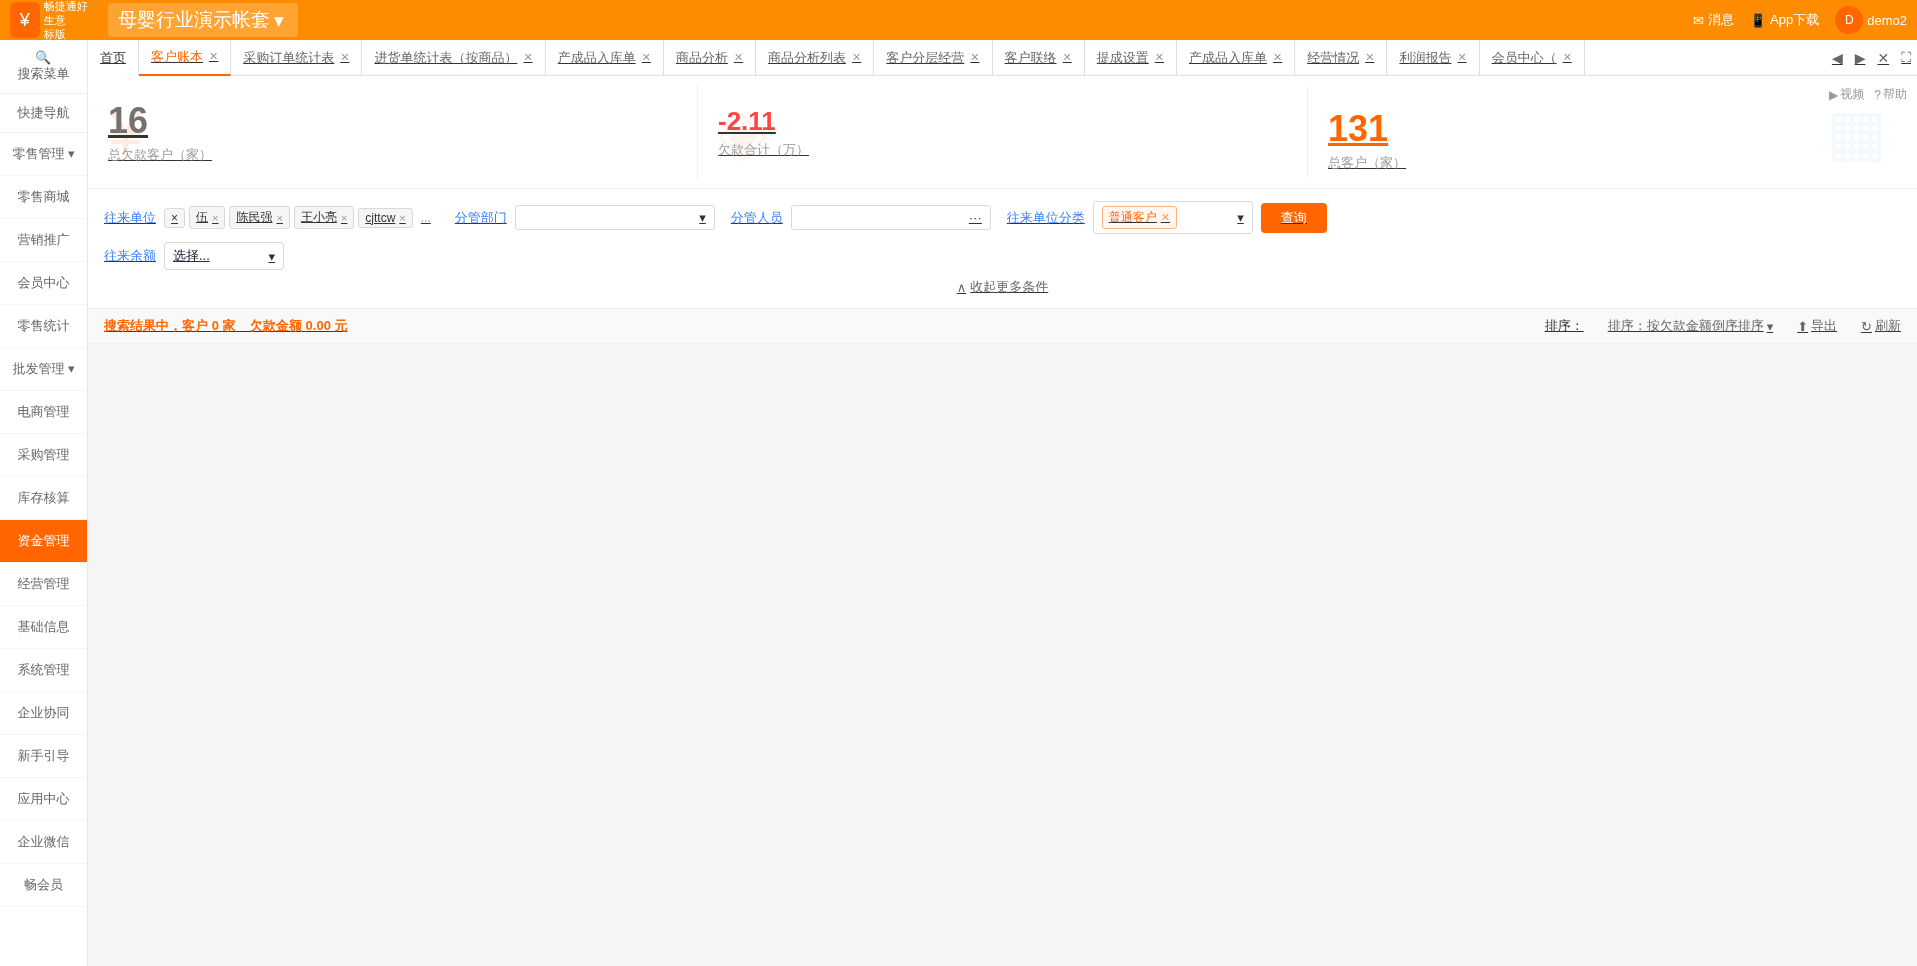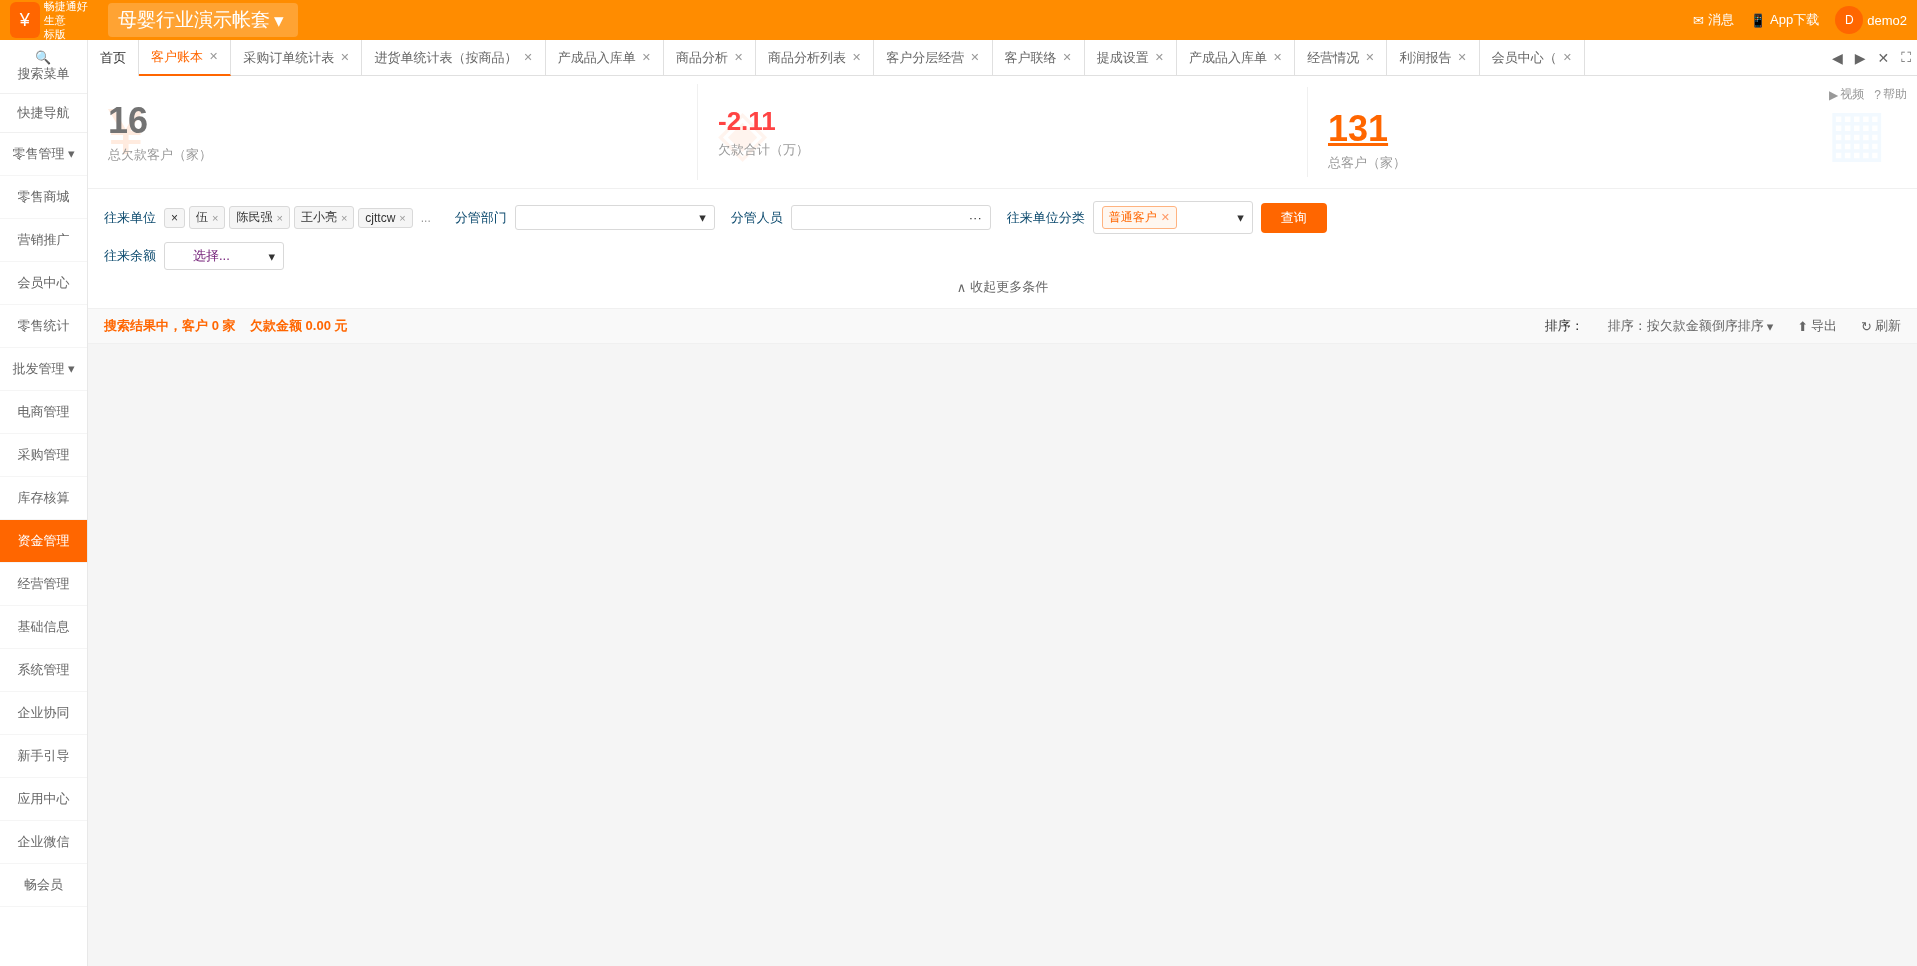--- a/index.html
+++ b/index.html
@@ -3,21 +3,21 @@
   <meta charset="utf-8">
   <style>
     * { box-sizing: border-box; margin: 0; padding: 0; }
     body { font-family: 'Microsoft YaHei', Arial, sans-serif; font-size: 13px; background: #f5f5f5; color: #333; }
 
     
     .app-wrapper { display: flex; flex-direction: column; height: 100vh; overflow: hidden; }
     .top-bar { display: flex; align-items: center; background: #ff8c00; height: 40px; padding: 0 10px; flex-shrink: 0; }
     .main-area { display: flex; flex: 1; overflow: hidden; }
     .sidebar { width: 88px; background: #fff; border-right: 1px solid #e8e8e8; flex-shrink: 0; overflow-y: auto; }
-    .content-area { flex: 1; display: flex; flex-direction: column; overflow: hidden; }
+    .content-area { flex: 1; display: flex; flex-direction: column; overflow: hidden; text-decoration: underline; }
     .tab-bar { background: #fff; border-bottom: 1px solid #e0e0e0; display: flex; align-items: center; height: 36px; flex-shrink: 0; }
     .page-content { flex: 1; overflow-y: auto; background: #f5f5f5; }
 
     
     .logo-area { display: flex; align-items: center; width: 88px; flex-shrink: 0; }
     .logo-icon { width: 36px; height: 36px; background: #ff6600; border-radius: 6px; display: flex; align-items: center; justify-content: center; color: #fff; font-size: 18px; }
     .logo-text { color: #fff; font-size: 11px; margin-left: 4px; line-height: 1.3; }
     .top-bar-center { flex: 1; display: flex; align-items: center; }
     .top-dropdown { display: flex; align-items: center; background: rgba(255,255,255,0.2); border-radius: 4px; padding: 4px 10px; color: #fff; font-size: 19px; cursor: pointer; margin-left: 10px; }
     .top-dropdown span { margin-right: 4px; }
@@ -49,21 +49,21 @@
     .stat-number.red { color: #737373; }
     .stat-number.orange { color: #ff6600; text-decoration: underline; }
     .stat-label { font-size: 13px; color: #999; margin-top: 4px; }
     .stat-text { }
     .stat-help { position: absolute; top: 10px; right: 10px; display: flex; gap: 10px; }
     .stat-help-btn { color: #999; font-size: 12px; cursor: pointer; display: flex; align-items: center; gap: 2px; }
 
     
     .filter-area { padding: 12px 16px; background: #fff; border-bottom: 1px solid #f0f0f0; }
     .filter-row { display: flex; align-items: center; gap: 8px; margin-bottom: 8px; flex-wrap: wrap; }
-    .filter-label { color: #0c4a6e; font-size: 13px; white-space: nowrap; }
+    .filter-label { color: #3b82f6; font-size: 13px; white-space: nowrap; }
     .filter-tag { display: inline-flex; align-items: center; background: #f5f5f5; border: 1px solid #d9d9d9; border-radius: 3px; padding: 2px 6px; font-size: 12px; color: #333; }
     .filter-tag .remove { margin-left: 4px; cursor: pointer; color: #999; font-size: 11px; }
     .filter-select { border: 1px solid #d9d9d9; border-radius: 3px; padding: 4px 8px; font-size: 13px; min-width: 120px; display: inline-flex; align-items: center; justify-content: space-between; cursor: pointer; background: #fff; }
     .filter-select-wide { min-width: 200px; }
     .filter-tag-selected { display: inline-flex; align-items: center; background: #fff7f0; border: 1px solid #ffb380; border-radius: 3px; padding: 2px 6px; font-size: 12px; color: #ff6600; }
     .filter-tag-selected .remove { margin-left: 4px; cursor: pointer; color: #ff9966; font-size: 11px; }
     .more-filters { color: #999; cursor: pointer; font-size: 12px; }
     .collapse-btn { display: flex; align-items: center; justify-content: center; color: #666; cursor: pointer; font-size: 13px; margin-top: 4px; gap: 4px; }
 
     
@@ -304,21 +304,21 @@
                   </span>
                 </div>
                 <span>▾</span>
               </div>
 
               <button class="query-btn">查询</button>
             </div>
             <div class="filter-row">
               <span class="filter-label">往来余额</span>
               <div class="filter-select" style="min-width:120px;">
-                <span style="color:#701a75;margin-left:20px;">选择...</span>
+                <span style="color:#0f172a;">选择...</span>
                 <span>▾</span>
               </div>
             </div>
             <div class="collapse-btn">
               <span>∧</span>
               <span>收起更多条件</span>
             </div>
           </div>
 
           <div class="result-bar">

